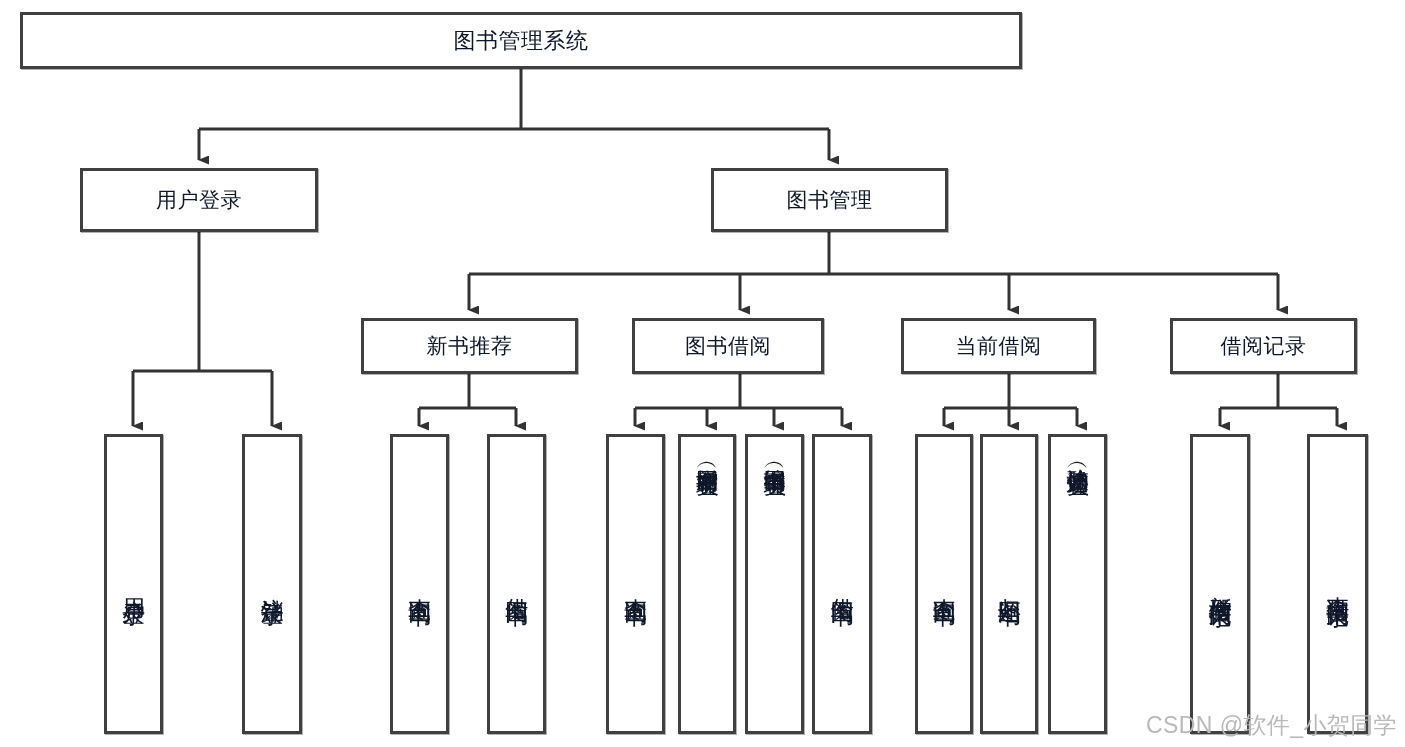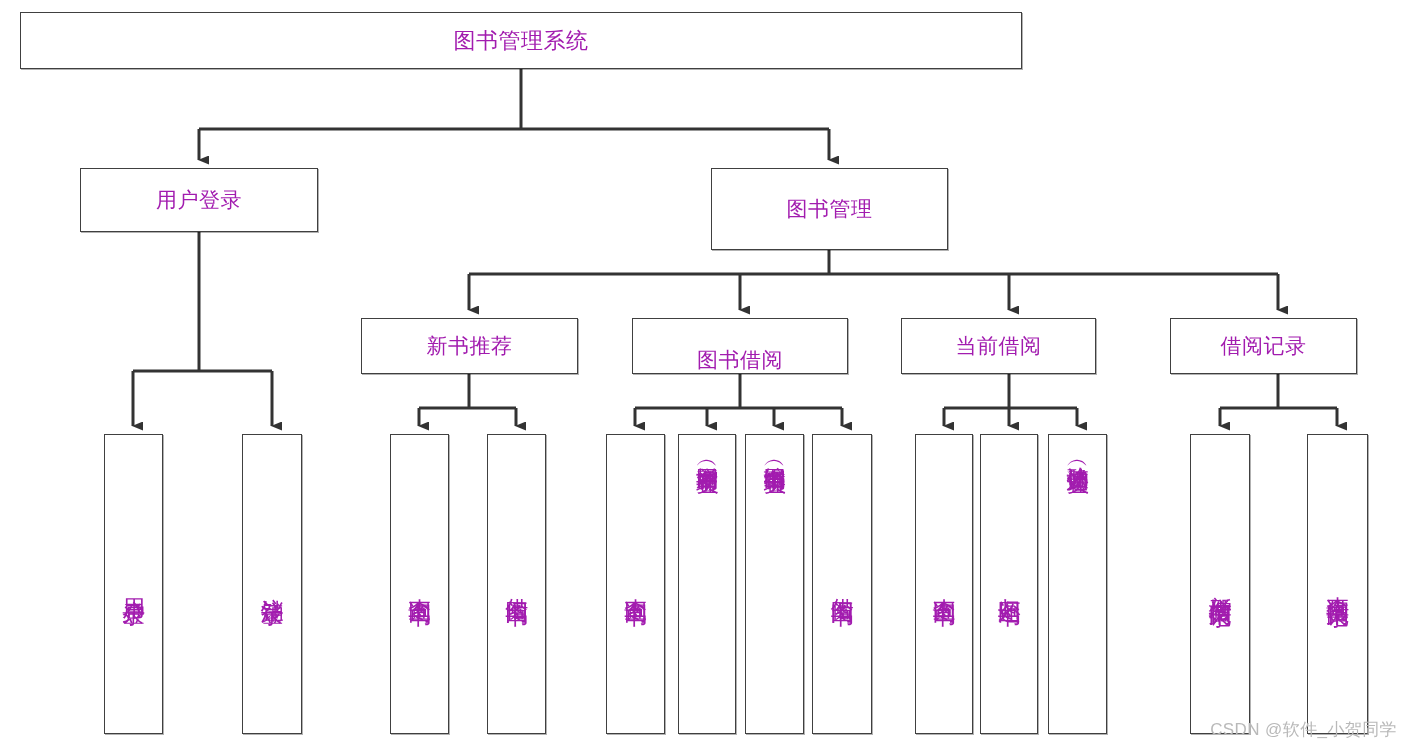--- a/index.html
+++ b/index.html
@@ -21,26 +21,26 @@
     position: absolute;
     left: 0;
     top: 0;
     width: 1405px;
     height: 747px;
     pointer-events: none;
   }
   .node {
     position: absolute;
     box-sizing: border-box;
-    border: 1px solid #404040;
+    border: 3px solid #404040;
     background: #ffffff;
     display: flex;
     align-items: center;
     justify-content: center;
-    color: #a21caf;
+    color: #0f172a;
     box-shadow: 1px 1px 0 rgba(0,0,0,0.30);
   }
   .node .label {
     display: block;
     text-align: center;
     line-height: 1.18;
     letter-spacing: 0.5px;
   }
   .node.horizontal .label {
     font-size: 21px;
@@ -66,21 +66,21 @@
     letter-spacing: 1px;
   }
   .node.vertical.centerish {
     align-items: center;
     padding-top: 0;
   }
   #watermark {
     position: absolute;
     right: 8px;
     bottom: 6px;
-    font-size: 17px;
+    font-size: 23px;
     color: #b9b9b9;
     letter-spacing: 0.4px;
     white-space: nowrap;
   }
 </style>
 </head>
 <body>
 
 <div id="diagram-root">
 
@@ -136,28 +136,28 @@
     </g>
   </svg>
 
   <div class="node root horizontal" style="left: 20px; top: 12px; width: 1002px; height: 57px;">
     <span class="label">图书管理系统</span>
   </div>
 
   <div class="node horizontal" style="left: 80px; top: 168px; width: 238px; height: 64px;">
     <span class="label">用户登录</span>
   </div>
-  <div class="node horizontal" style="left: 711px; top: 168px; width: 237px; height: 82px;">
+  <div class="node horizontal" style="left: 711px; top: 168px; width: 237px; height: 64px;">
     <span class="label">图书管理</span>
   </div>
 
   <div class="node horizontal" style="left: 361px; top: 318px; width: 217px; height: 56px;">
     <span class="label">新书推荐</span>
   </div>
-  <div class="node horizontal" style="left: 632px; top: 318px; width: 216px; height: 56px; align-items: flex-end;">
+  <div class="node horizontal" style="left: 632px; top: 318px; width: 192px; height: 56px;">
     <span class="label">图书借阅</span>
   </div>
   <div class="node horizontal" style="left: 901px; top: 318px; width: 195px; height: 56px;">
     <span class="label">当前借阅</span>
   </div>
   <div class="node horizontal" style="left: 1170px; top: 318px; width: 187px; height: 56px;">
     <span class="label">借阅记录</span>
   </div>
 
   <div class="node vertical centerish" style="left: 104px; top: 434px; width: 59px; height: 300px;">

